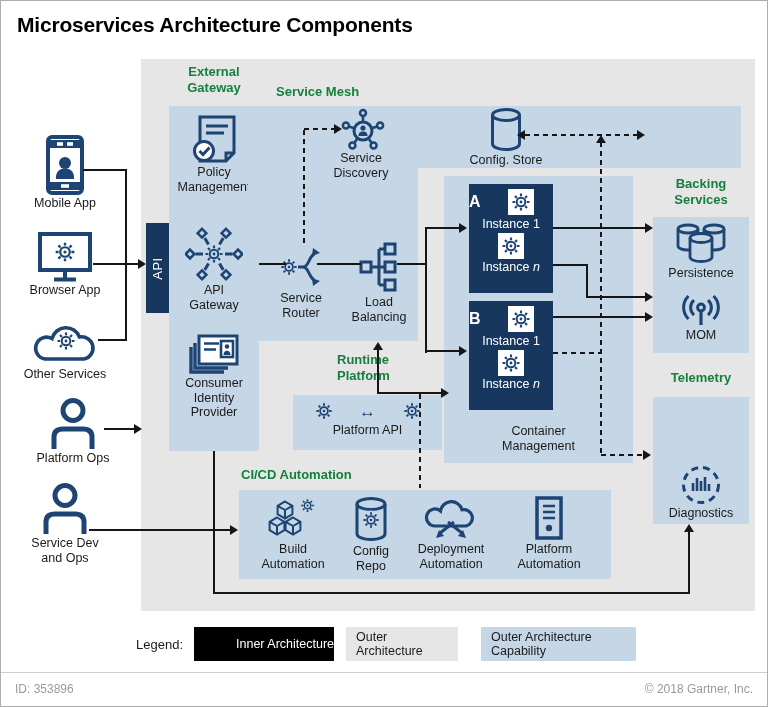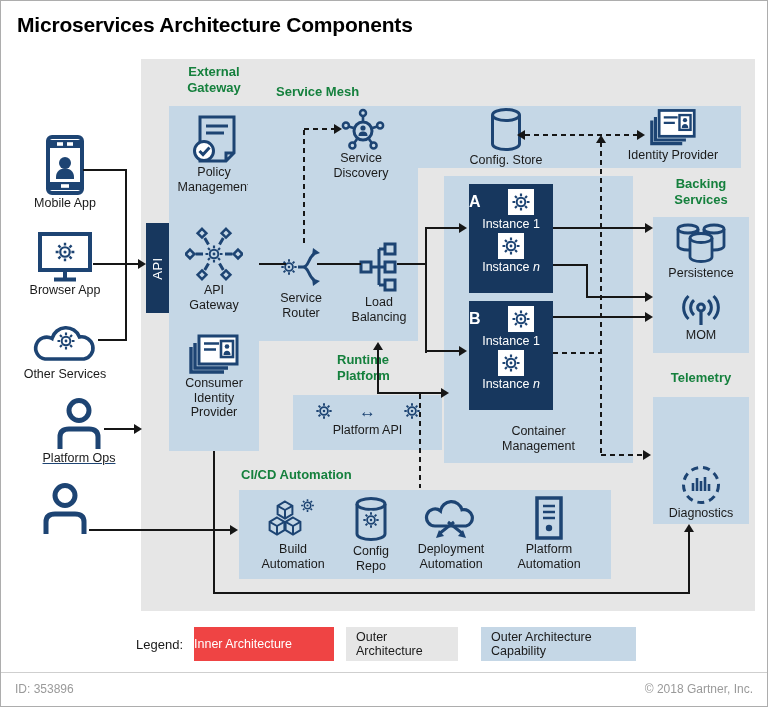--- a/index.html
+++ b/index.html
@@ -86,35 +86,37 @@
 
   <div class="abs icon ctr" style="left:9px;top:314px;width:110px;">
     <span>
       <svg width="70" height="52" viewBox="0 0 70 52">
         <path d="M15 44 A11 11 0 1 1 22 23.5 A14.5 14.5 0 0 1 49.5 22 A10.5 10.5 0 1 1 54 44 Z" fill="none" stroke="currentColor" stroke-width="3.6"></path>
         <use href="#gear" x="26" y="16" width="20" height="20"></use>
       </svg></span>
     <div class="lbl">Other Services</div>
   </div>
 
-  <div class="abs icon ctr" style="left:28px;top:396px;width:100px;text-decoration:underline;">
+  <div class="abs icon ctr" style="left:22px;top:396px;width:100px;">
     <span>
       <svg width="46" height="54" viewBox="0 0 46 54">
         <circle cx="23" cy="13.5" r="10" fill="none" stroke="currentColor" stroke-width="5"></circle>
         <path d="M4 52 V40 c0-5 3-8 9-8 h20 c6 0 9 3 9 8 v12" fill="none" stroke="currentColor" stroke-width="5"></path>
       </svg></span>
     <div class="lbl">Platform Ops</div>
   </div>
 
   <div class="abs icon ctr" style="left:9px;top:481px;width:110px;">
     <span>
       <svg width="46" height="54" viewBox="0 0 46 54">
         <circle cx="23" cy="13.5" r="10" fill="none" stroke="currentColor" stroke-width="5"></circle>
         <path d="M4 52 V40 c0-5 3-8 9-8 h20 c6 0 9 3 9 8 v12" fill="none" stroke="currentColor" stroke-width="5"></path>
       </svg></span>
+    <div class="lbl">Service Dev
+and Ops</div>
   </div>
 
   <div id="api-tab" class="abs panel-navy" style="left:145px;top:222px;width:23px;height:90px;">
     <span>API</span>
   </div>
 
   <div class="abs sec-h ctr" style="left:168px;top:63px;width:90px;">External
 Gateway</div>
   <div class="abs panel-blue" style="left:168px;top:105px;width:90px;height:345px;"></div>
 
@@ -188,32 +190,20 @@
 
   <div class="abs icon ctr" style="left:460px;top:106px;width:90px;">
     <span>
       <svg width="34" height="46" viewBox="0 0 34 46">
         <ellipse cx="17" cy="8" rx="13.5" ry="5.5" fill="none" stroke="currentColor" stroke-width="3"></ellipse>
         <path d="M3.5 8 V37 a13.5 5.5 0 0 0 27 0 V8" fill="none" stroke="currentColor" stroke-width="3"></path>
       </svg></span>
     <div class="lbl">Config. Store</div>
   </div>
 
-  <div class="abs icon ctr" style="left:620px;top:107px;width:104px;">
-    <span>
-      <svg width="48" height="40" viewBox="0 0 52 42">
-        <path d="M3 13 V38 H36 M7 9 V34 H40" fill="none" stroke="currentColor" stroke-width="3.4"></path>
-        <rect x="11" y="2" width="38" height="28" fill="#fff" stroke="currentColor" stroke-width="3"></rect>
-        <path d="M16 9.5 H31 M16 15.5 H28" stroke="currentColor" stroke-width="2.6"></path>
-        <rect x="33" y="7" width="12" height="16" fill="none" stroke="currentColor" stroke-width="2.6"></rect>
-        <circle cx="39" cy="12.5" r="2.3" fill="currentColor"></circle>
-        <path d="M35.5 21 c0-3 1.6-4.2 3.5-4.2 s3.5 1.2 3.5 4.2 z" fill="currentColor"></path>
-      </svg></span>
-    <div class="lbl">Identity Provider</div>
-  </div>
 
   <div class="abs icon ctr" style="left:266px;top:242px;width:68px;">
     <span>
       <svg width="42" height="48" viewBox="0 0 42 48">
         <use href="#gear" x="0" y="15" width="18" height="18"></use>
         <path d="M18 24 H23 M23 24 C29 24 28 15 34 11 M23 24 C29 24 28 33 34 37" fill="none" stroke="currentColor" stroke-width="3"></path>
         <polygon points="33,5 40,10 32,13" fill="currentColor"></polygon>
         <polygon points="33,43 40,38 32,35" fill="currentColor"></polygon>
       </svg></span>
     <div class="lbl">Service
@@ -439,21 +429,21 @@
 
   <div class="dv" style="left:599px;top:141px;height:314px;"></div>
   <div class="ar u" style="left:595px;top:134px;"></div>
   <div class="dh" style="left:600px;top:453px;width:42px;"></div>
   <div class="ar r" style="left:642px;top:449px;"></div>
   <div class="dh" style="left:552px;top:351px;width:48px;"></div>
 
   <div class="dv" style="left:418px;top:393px;height:94px;"></div>
 
   <div class="abs" style="left:135px;top:636px;font-size:13px;color:#1a1a1a;">Legend:</div>
-  <div class="swatch" style="left: 193px; top: 626px; width: 140px; height: 34px; justify-content: flex-start; background: #ef4444; color: rgb(255, 255, 255);">
+  <div class="swatch" style="left: 193px; top: 626px; width: 140px; height: 34px; justify-content: flex-end; background: #000000; color: rgb(255, 255, 255);">
     <span>Inner Architecture</span>
   </div>
   <div class="swatch" style="left: 345px; top: 626px; width: 112px; height: 34px; padding-left: 10px; box-sizing: border-box; background: rgb(230, 230, 230); color: rgb(26, 26, 26);">
     <span>Outer
 Architecture</span>
   </div>
   <div class="swatch" style="left: 480px; top: 626px; width: 155px; height: 34px; padding-left: 10px; box-sizing: border-box; background: rgb(197, 215, 230); color: rgb(26, 26, 26);">
     <span>Outer Architecture
 Capability</span>
   </div>

